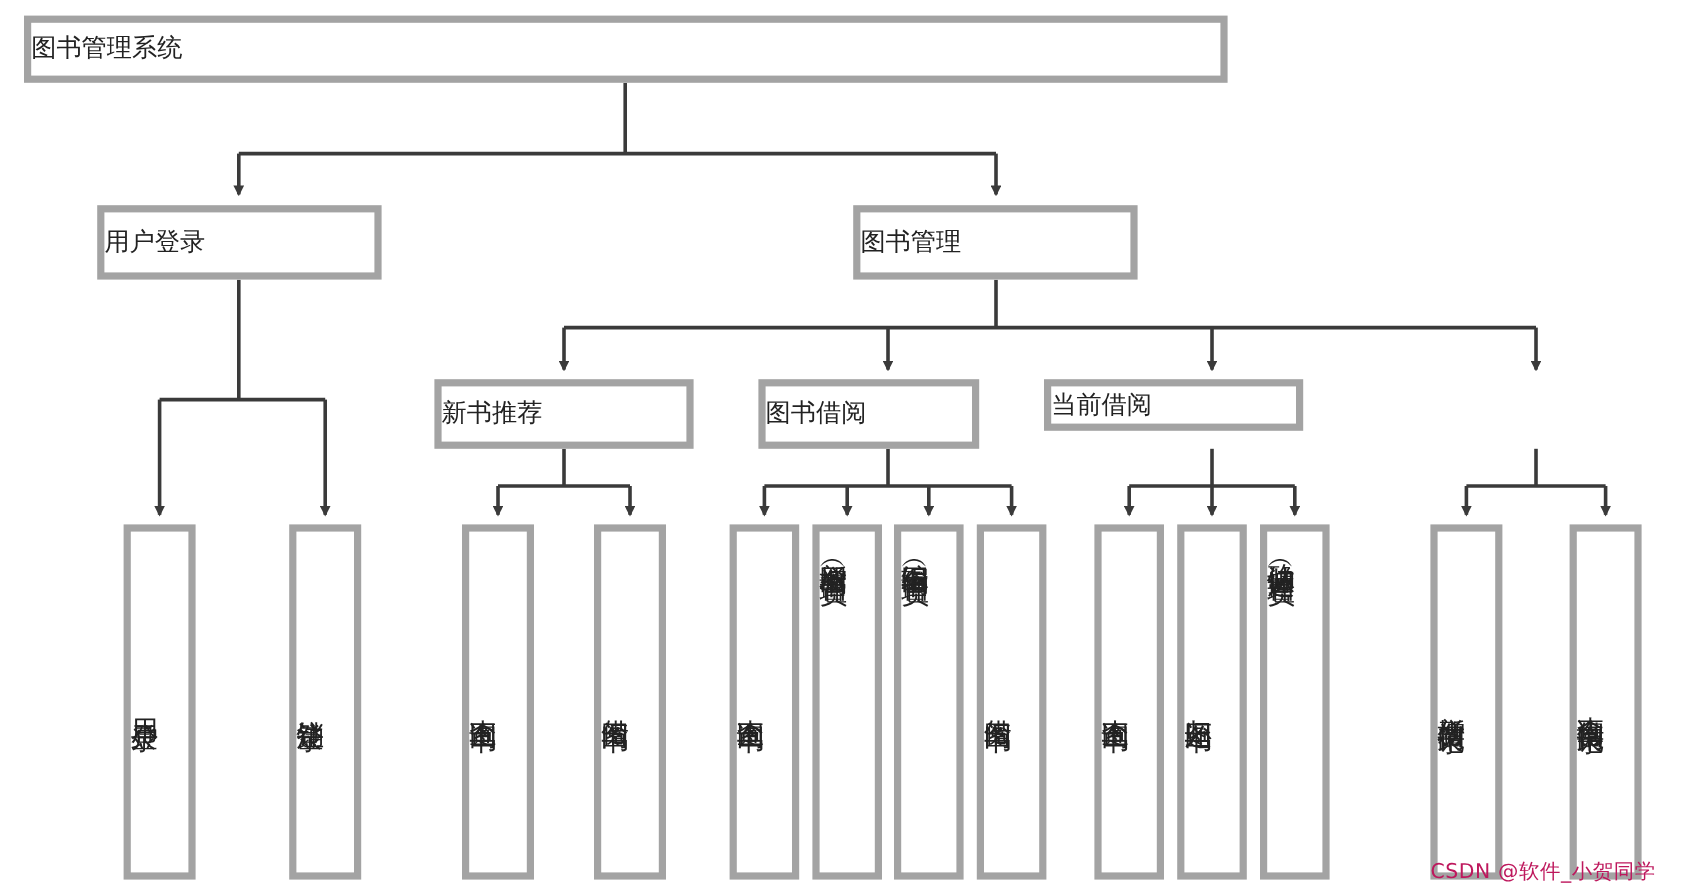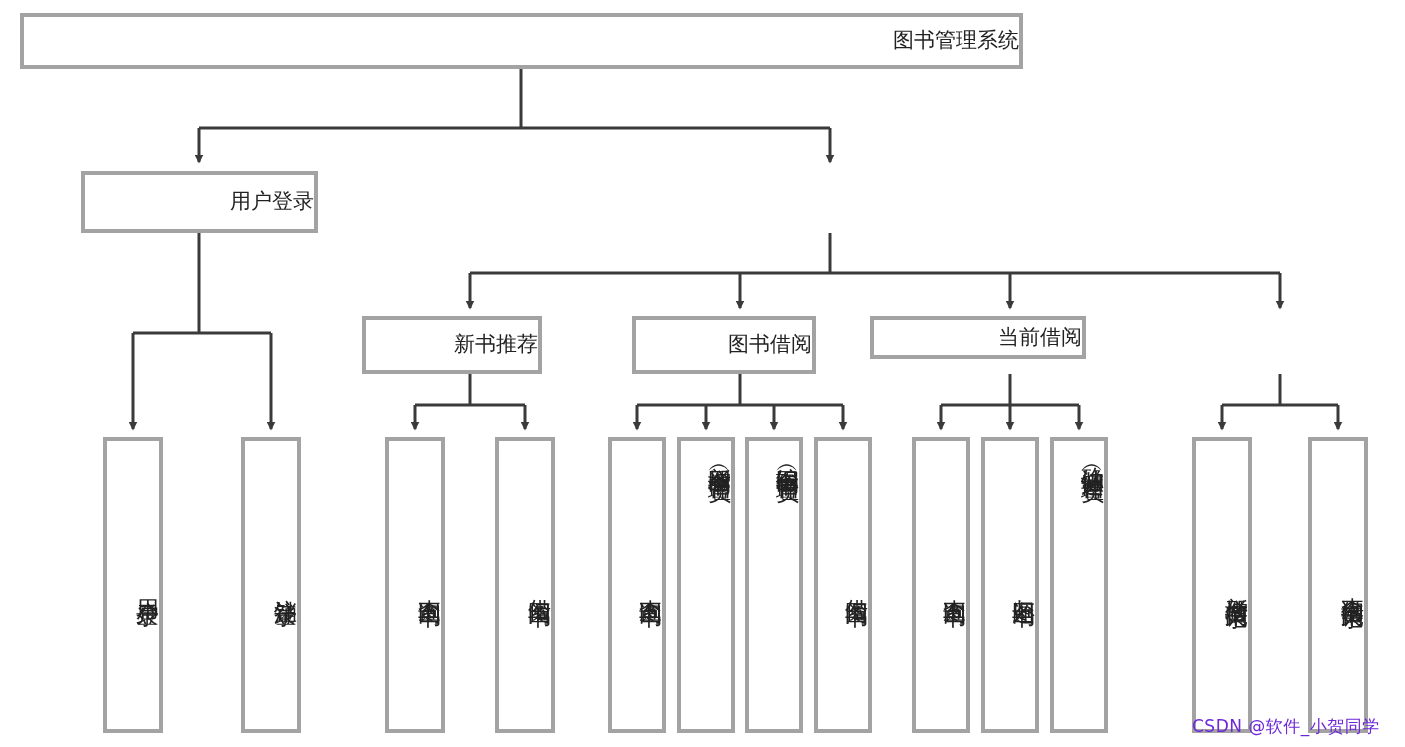--- a/index.html
+++ b/index.html
@@ -22,25 +22,25 @@
   svg.layer {
     position: absolute;
     top: 0;
     left: 0;
     width: 1405px;
     height: 747px;
   }
   .node-box {
     position: absolute;
     box-sizing: border-box;
-    border: 4px solid #a3a3a3;
+    border: 6px solid #a3a3a3;
     background: #ffffff;
     display: flex;
     align-items: center;
-    justify-content: flex-end;
+    justify-content: flex-start;
     font-family: Liberation Serif, serif;
   }
   .node-label {
     color: #222222;
     line-height: 1.12;
     white-space: pre;
     text-align: center;
   }
   .node-root .node-label { font-size: 21px; }
   .node-l2 .node-label { font-size: 21px; }
@@ -55,21 +55,21 @@
     font-size: 23px;
     letter-spacing: 2px;
     line-height: 1;
   }
   .node-leaf.leaf-center {
     align-items: center;
     padding-top: 0;
   }
   .watermark {
     position: absolute;
-    color: #6d28d9;
+    color: #be185d;
     font-size: 17px;
     letter-spacing: 0.5px;
     white-space: nowrap;
   }
 </style>
 </head>
 <body>
 
 <div id="diagram-root">
 
@@ -123,22 +123,25 @@
     </g>
   </svg>
 
   <div class="node-box node-root" style="left:20px; top:13px; width:1003px; height:56px;">
     <span class="node-label">图书管理系统</span>
   </div>
 
   <div class="node-box node-l2" style="left:81px; top:171px; width:237px; height:62px;">
     <span class="node-label">用户登录</span>
   </div>
+  <div class="node-box node-l2" style="left:711px; top:171px; width:237px; height:62px;">
+    <span class="node-label">图书管理</span>
+  </div>
 
-  <div class="node-box node-l3" style="left:362px; top:316px; width:180px; height:58px;">
+  <div class="node-box node-l3" style="left:362px; top:316px; width:216px; height:58px;">
     <span class="node-label">新书推荐</span>
   </div>
   <div class="node-box node-l3" style="left:632px; top:316px; width:184px; height:58px;">
     <span class="node-label">图书借阅</span>
   </div>
   <div class="node-box node-l3" style="left:870px; top:316px; width:216px; height:43px;">
     <span class="node-label">当前借阅</span>
   </div>
 
   <div class="node-box node-leaf leaf-center" style="left:103px; top:437px; width:60px; height:296px;">

